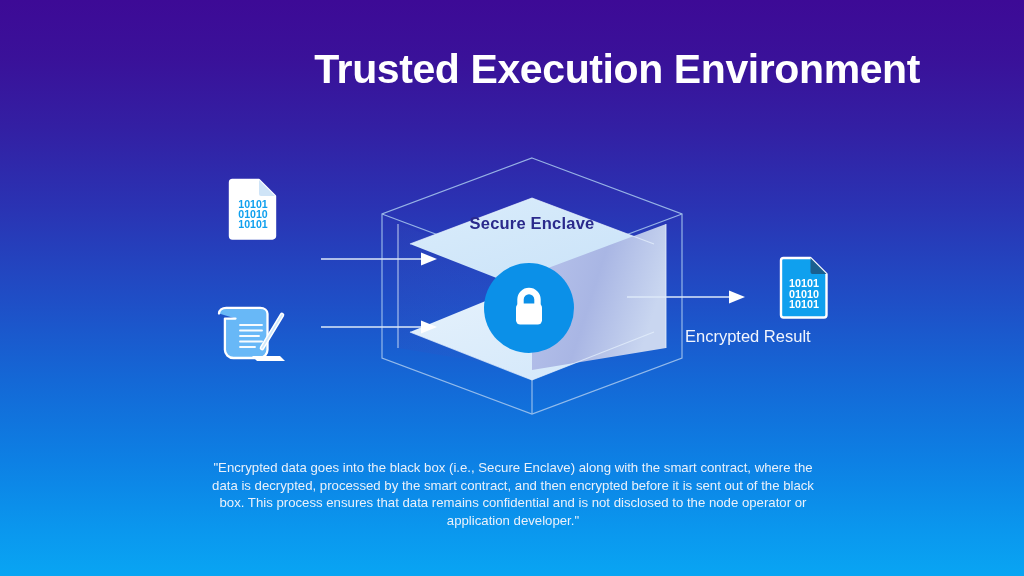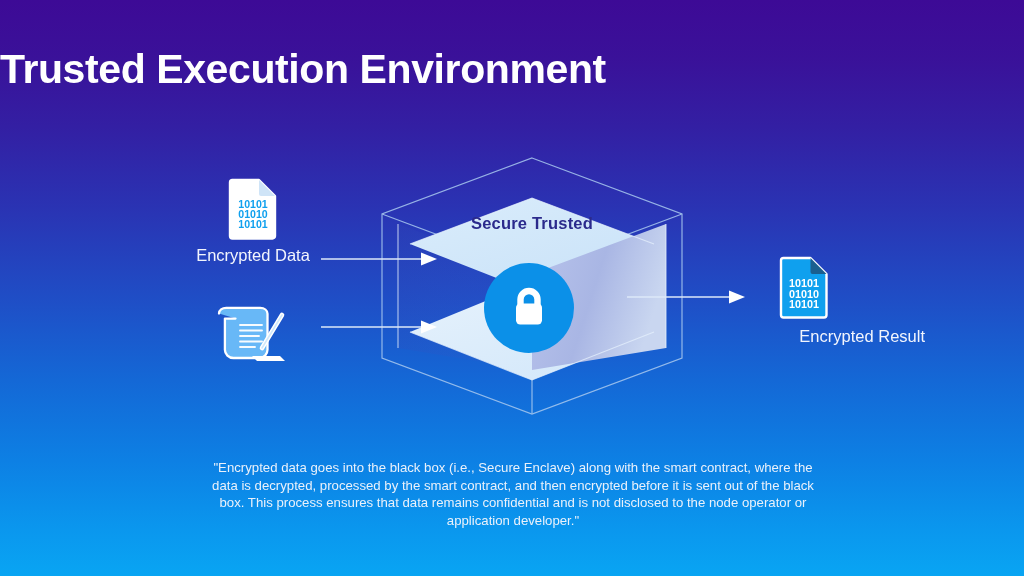--- a/index.html
+++ b/index.html
@@ -25,21 +25,21 @@
         #09a5f3 100%);
     -webkit-font-smoothing: antialiased;
   }
 
   
   #title {
     position: absolute;
     top: 46px;
     left: 0;
     width: 920px;
-    text-align: left;
+    text-align: right;
     color: #ffffff;
     font-size: 41px;
     font-weight: 700;
     letter-spacing: -0.4px;
   }
   #subtitle {
     position: absolute;
     top: 131px;
     left: 0;
     width: 1024px;
@@ -126,21 +126,21 @@
     left: 779px;
     top: 254px;
     width: 52px;
     height: 66px;
   }
   #label-encrypted-result {
     position: absolute;
     left: 685px;
     top: 327px;
     width: 240px;
-    text-align: right;
+    text-align: left;
     color: #f2f5fd;
     font-size: 16.5px;
   }
 
   
   #arrows { position:absolute; left:0; top:0; width:1024px; height:576px; pointer-events:none; }
 
   
   #caption {
     position: absolute;
@@ -202,39 +202,38 @@
 
       <g fill="none" stroke="#e6f1fd" stroke-width="1.1" opacity="0.75">
         <polyline points="34,92 156,46 278,92"></polyline>
         <polyline points="34,180 156,228 278,180"></polyline>
         <line x1="290" y1="72" x2="290" y2="196"></line>
         <line x1="22" y1="72" x2="22" y2="196"></line>
       </g>
     </svg>
   </div>
 
-  <div id="enclave-label">Secure Trusted</div>
+  <div id="enclave-label">Secure Enclave</div>
 
   <div id="lock-badge">
     <svg width="40" height="46" viewBox="0 0 40 46" xmlns="http://www.w3.org/2000/svg">
       <path d="M11.5 20 V14.5 a8.5 8.5 0 0 1 17 0 V20" fill="none" stroke="#ffffff" stroke-width="6.4" stroke-linecap="round"></path>
       <rect x="7" y="18.5" width="26" height="21" rx="4.2" fill="#ffffff"></rect>
     </svg>
   </div>
 
   <div class="doc-icon-left">
     <svg width="51" height="64" viewBox="0 0 51 64" xmlns="http://www.w3.org/2000/svg">
       <path d="M4 4 h27 l16 16 v40 a2.5 2.5 0 0 1 -2.5 2.5 h-40 A2.5 2.5 0 0 1 2 60 V6.5 A2.5 2.5 0 0 1 4.5 4 Z" fill="#ffffff" stroke="#ffffff" stroke-width="2.4" stroke-linejoin="round"></path>
       <path d="M31 4 v14 a2 2 0 0 0 2 2 h14 Z" fill="#cfe4f7"></path>
       <text x="25" y="32" text-anchor="middle" font-family="'Liberation Sans', sans-serif" font-size="10.6" font-weight="700" fill="#0fa0ee">10101</text>
       <text x="25" y="42" text-anchor="middle" font-family="'Liberation Sans', sans-serif" font-size="10.6" font-weight="700" fill="#0fa0ee">01010</text>
       <text x="25" y="52" text-anchor="middle" font-family="'Liberation Sans', sans-serif" font-size="10.6" font-weight="700" fill="#0fa0ee">10101</text>
     </svg>
   </div>
-  <div id="label-encrypted-data">Encrypted Data</div>
 
   <div class="scroll-icon">
     <svg width="80" height="58" viewBox="0 0 80 58" xmlns="http://www.w3.org/2000/svg">
 
       <path d="M7 8.5 c0-3.4 3.2-5.6 7.2-5.6 h34 c4.2 0 7.3 2.4 7.3 5.9 v36 c0 4.6-3.6 8.2-8.2 8.2 H21.5
                c-4.8 0-8.6-3.7-8.6-8.3 V13.6 h10.6" fill="#68b8f7" stroke="#ffffff" stroke-width="2.3" stroke-linejoin="round" stroke-linecap="round"></path>
 
       <g stroke="#ffffff" stroke-width="1.9" stroke-linecap="round" opacity="0.95">
         <line x1="28" y1="20" x2="50" y2="20"></line>
         <line x1="28" y1="25.5" x2="50" y2="25.5"></line>

